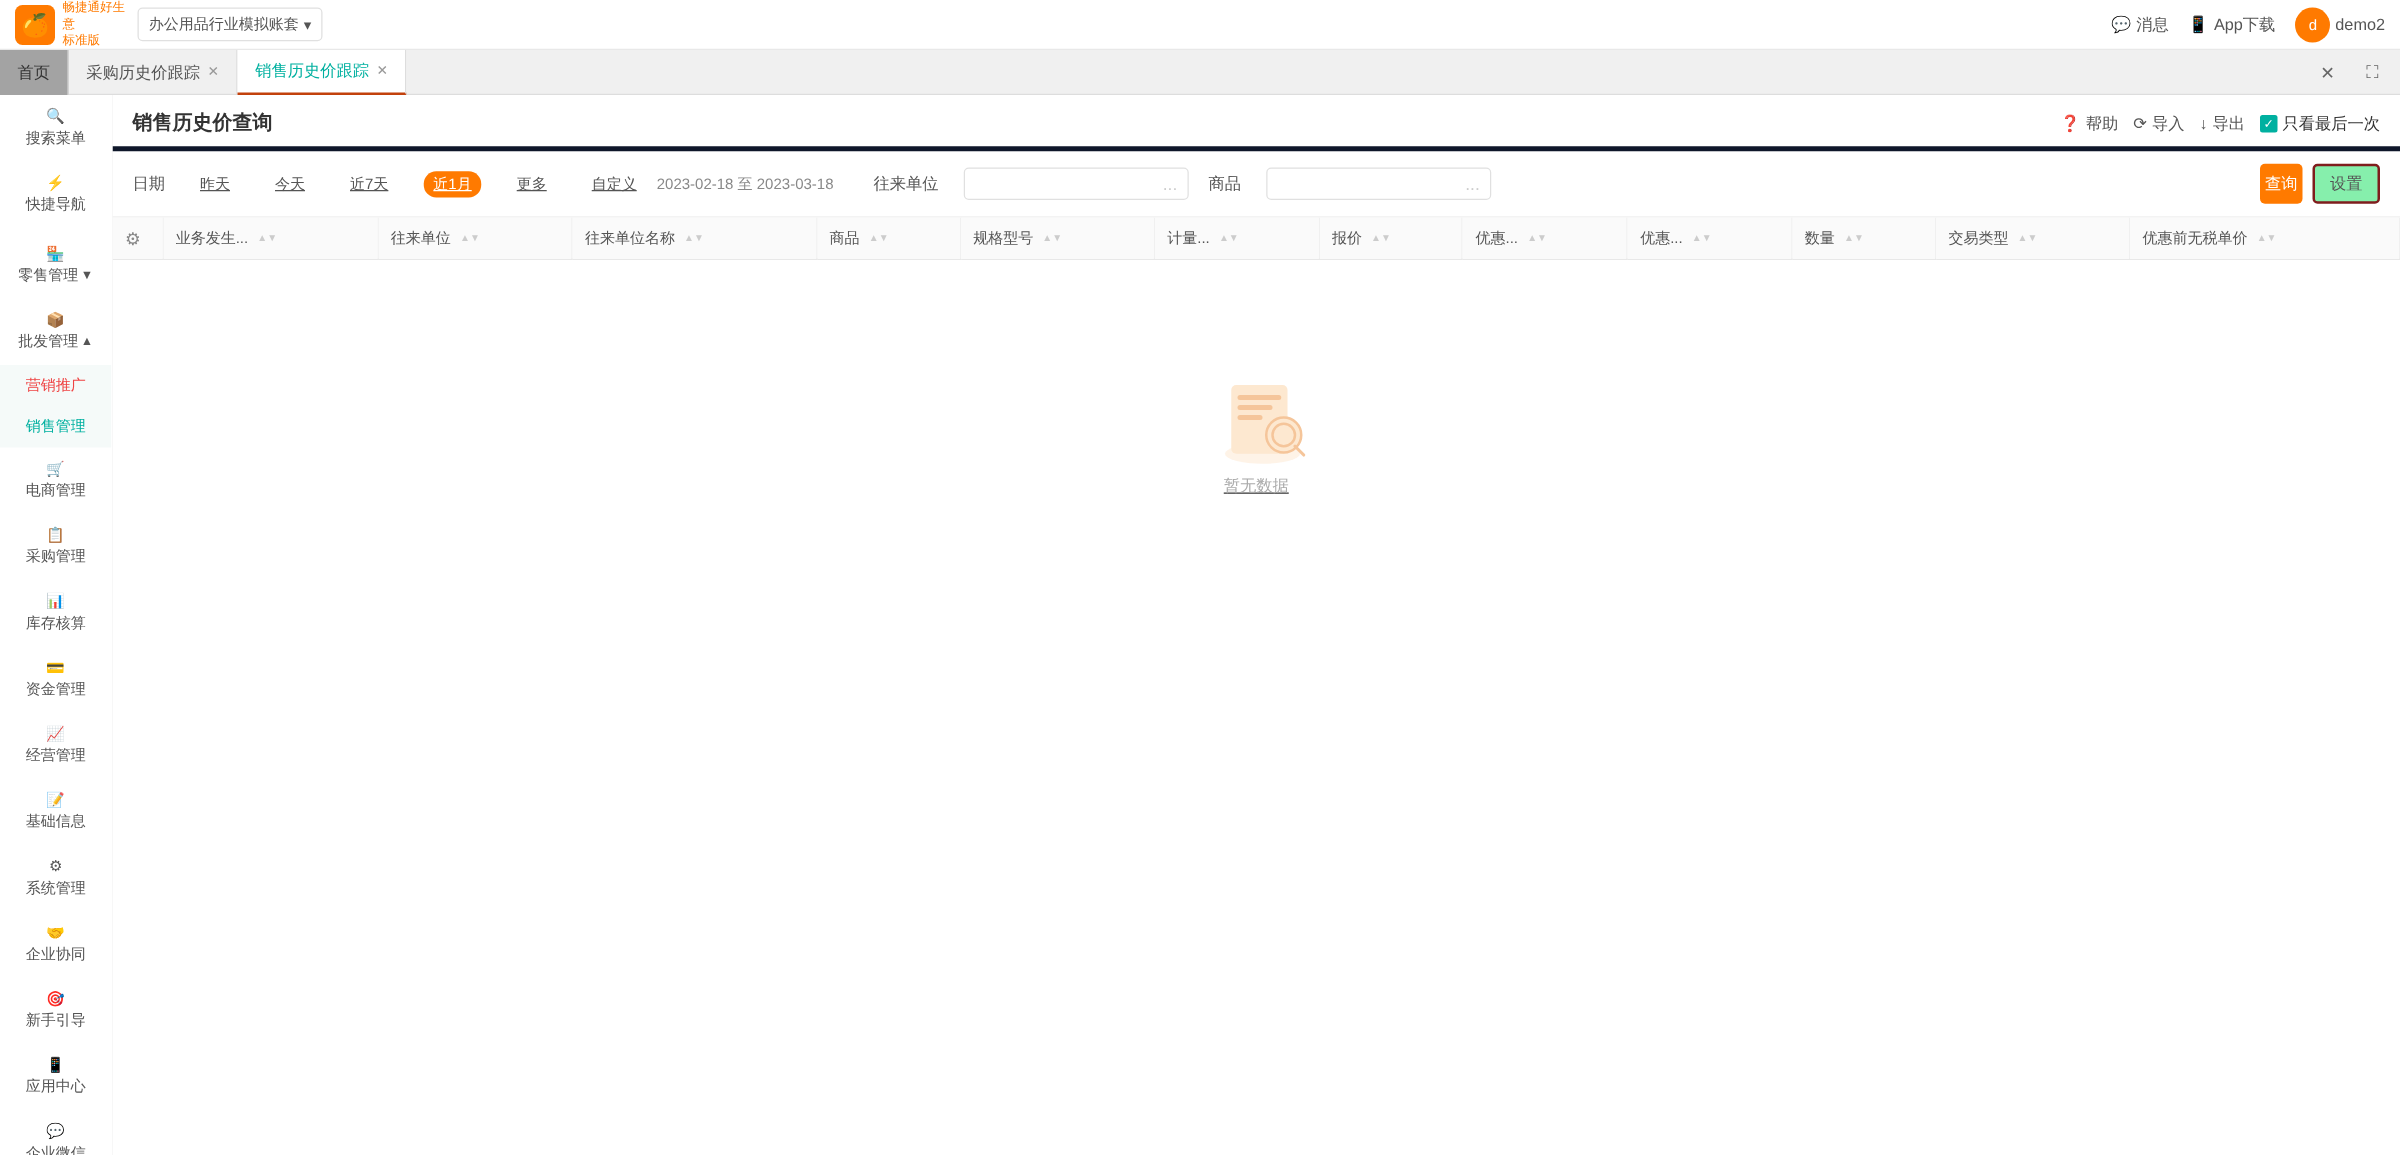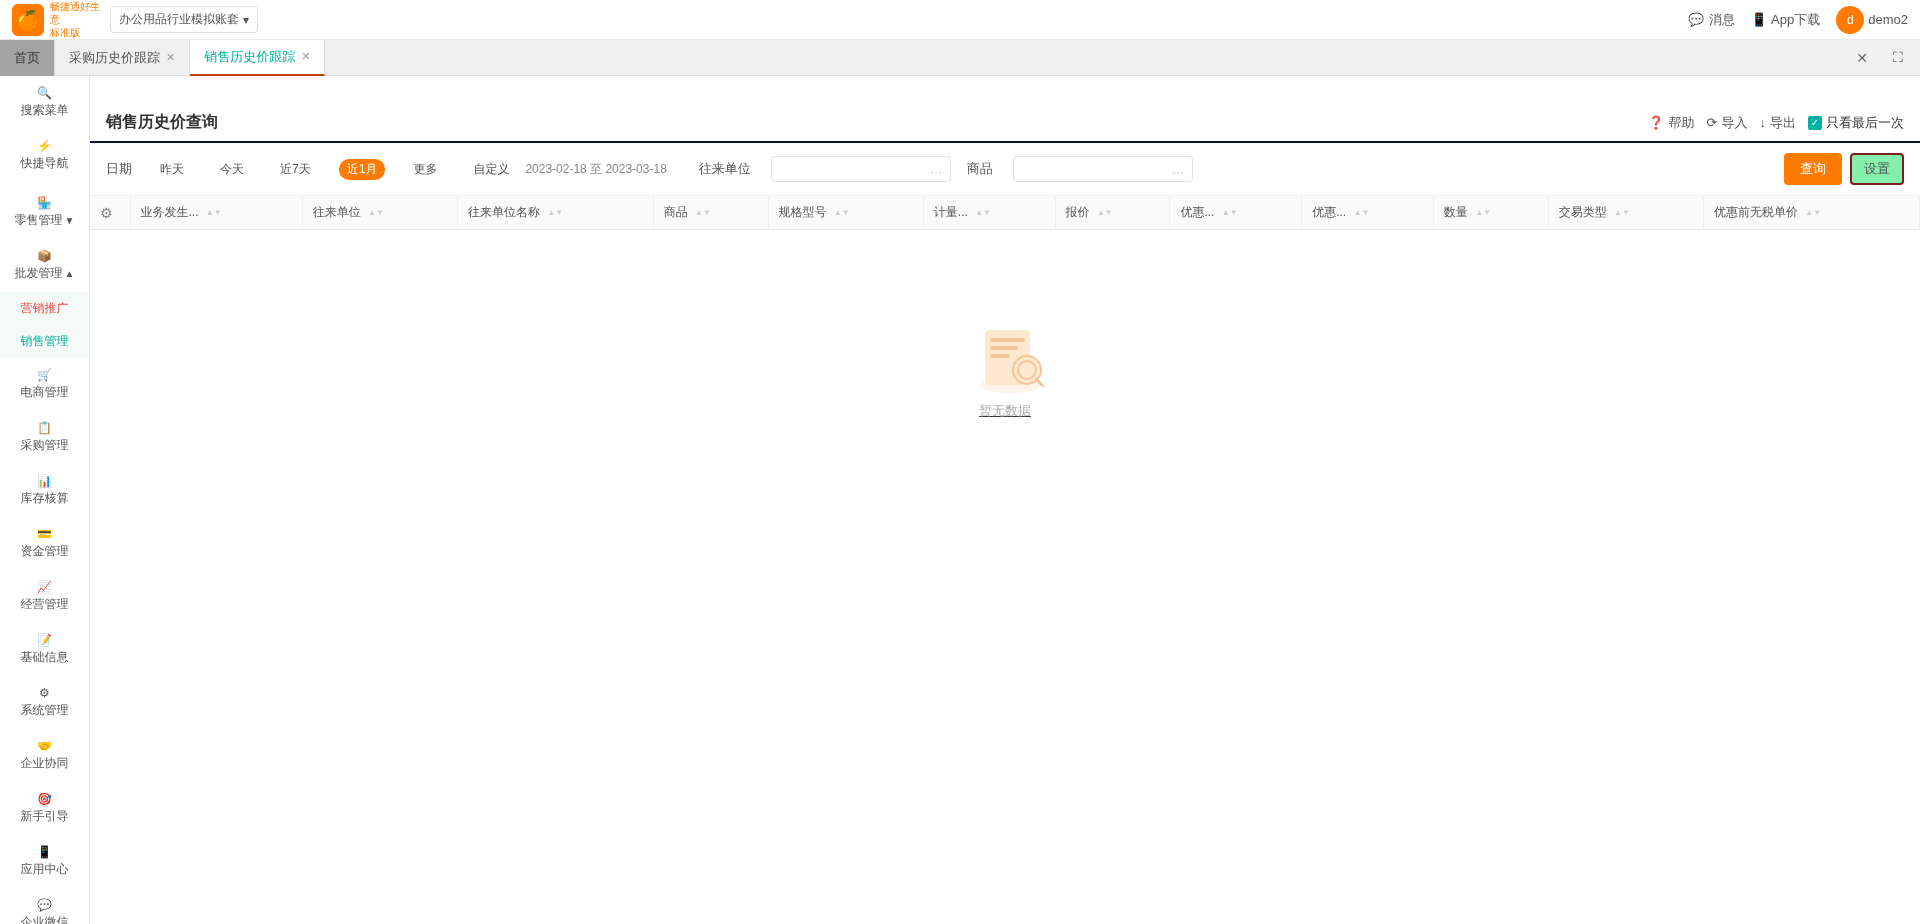--- a/index.html
+++ b/index.html
@@ -29,37 +29,37 @@
 
     
     .sidebar { width: 90px; background: #fff; border-right: 1px solid #e8e8e8; display: flex; flex-direction: column; overflow-y: auto; }
     .sidebar-item { padding: 10px 0; text-align: center; cursor: pointer; font-size: 12px; color: #555; display: flex; flex-direction: column; align-items: center; gap: 2px; }
     .sidebar-divider { height: 1px; background: #f0f0f0; margin: 2px 0; }
     .sidebar-sub { font-size: 12px; color: #ef4444; padding: 8px 0 8px 0; text-align: center; cursor: pointer; }
     .sidebar-group { background: #f5faf9; }
 
     
     .content { flex: 1; background: #fff; display: flex; flex-direction: column; overflow: hidden; }
-    .page-header { padding: 12px 16px 8px; border-bottom: 2px solid #0f172a; display: flex; align-items: center; justify-content: space-between; margin-top: 24px; }
+    .page-header { padding: 12px 16px 8px; border-bottom: 4px solid #0f172a; display: flex; align-items: center; justify-content: space-between; }
     .page-title { font-size: 16px; font-weight: 600; color: #333; }
     .page-actions { display: flex; align-items: center; gap: 12px; }
     .page-action { display: flex; align-items: center; gap: 4px; font-size: 13px; color: #555; cursor: pointer; }
     .checkbox-wrapper { display: flex; align-items: center; gap: 4px; font-size: 13px; color: #333; }
     .checkbox-checked { width: 14px; height: 14px; background: #00b0a0; border-radius: 2px; display: flex; align-items: center; justify-content: center; color: white; font-size: 10px; }
 
     
     .filter-bar { padding: 10px 16px; border-bottom: 1px solid #f0f0f0; display: flex; align-items: center; gap: 16px; flex-wrap: wrap; }
     .filter-group { display: flex; align-items: center; gap: 20px; }
     .filter-label { font-size: 13px; color: #555; }
-    .date-btn { padding: 2px 8px; font-size: 12px; color: #555; cursor: pointer; border-radius: 3px; }
+    .date-btn { padding: 2px 8px; font-size: 12px; color: #555; cursor: pointer; border-radius: 3px; text-decoration: underline; }
     .date-btn.active { background: #ff7a00; color: white; border-radius: 10px; padding: 2px 8px; }
     .filter-input { display: flex; align-items: center; border: 1px solid #e0e0e0; border-radius: 4px; padding: 4px 8px; min-width: 180px; }
     .filter-input-text { flex: 1; font-size: 12px; color: #bbb; }
     .filter-dots { color: #ccc; font-size: 14px; }
-    .query-btn { background: #ff7a00; color: white; border: none; border-radius: 4px; padding: 6px 16px; font-size: 13px; cursor: pointer; }
+    .query-btn { background: #ff7a00; color: white; border: none; border-radius: 4px; padding: 6px 4px; font-size: 13px; cursor: pointer; }
     .setting-btn { border: 2px solid #7f1d1d; background: #86efac; border-radius: 4px; padding: 5px 12px; font-size: 13px; cursor: pointer; color: #555; }
 
     
     .table-wrapper { flex: 1; overflow: auto; }
     .data-table { width: 100%; border-collapse: collapse; }
     .data-table th { background: #fafafa; border-bottom: 1px solid #e8e8e8; border-right: 1px solid #f0f0f0; padding: 8px 10px; font-size: 12px; color: #555; font-weight: 500; white-space: nowrap; text-align: left; position: relative; }
     .data-table th .sort-arrows { display: inline-flex; flex-direction: column; margin-left: 4px; font-size: 8px; color: #ccc; vertical-align: middle; }
     .th-setting { width: 40px; text-align: center; }
     .gear-icon { color: #888; font-size: 14px; }
 

